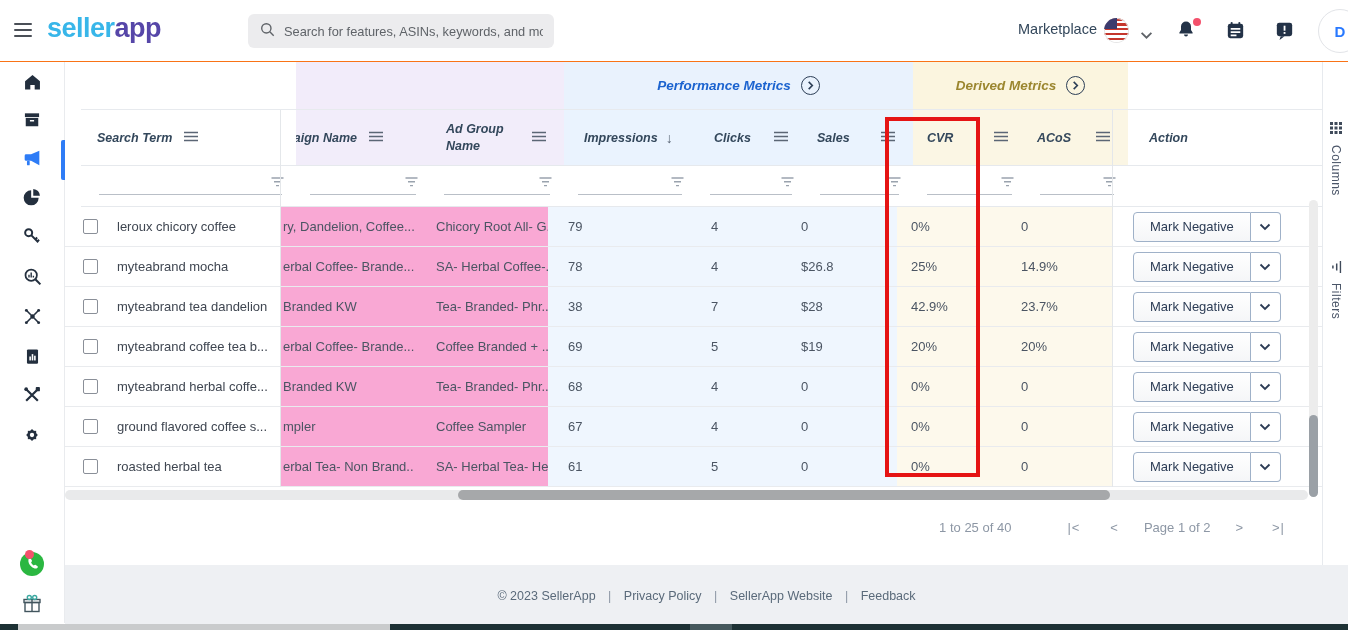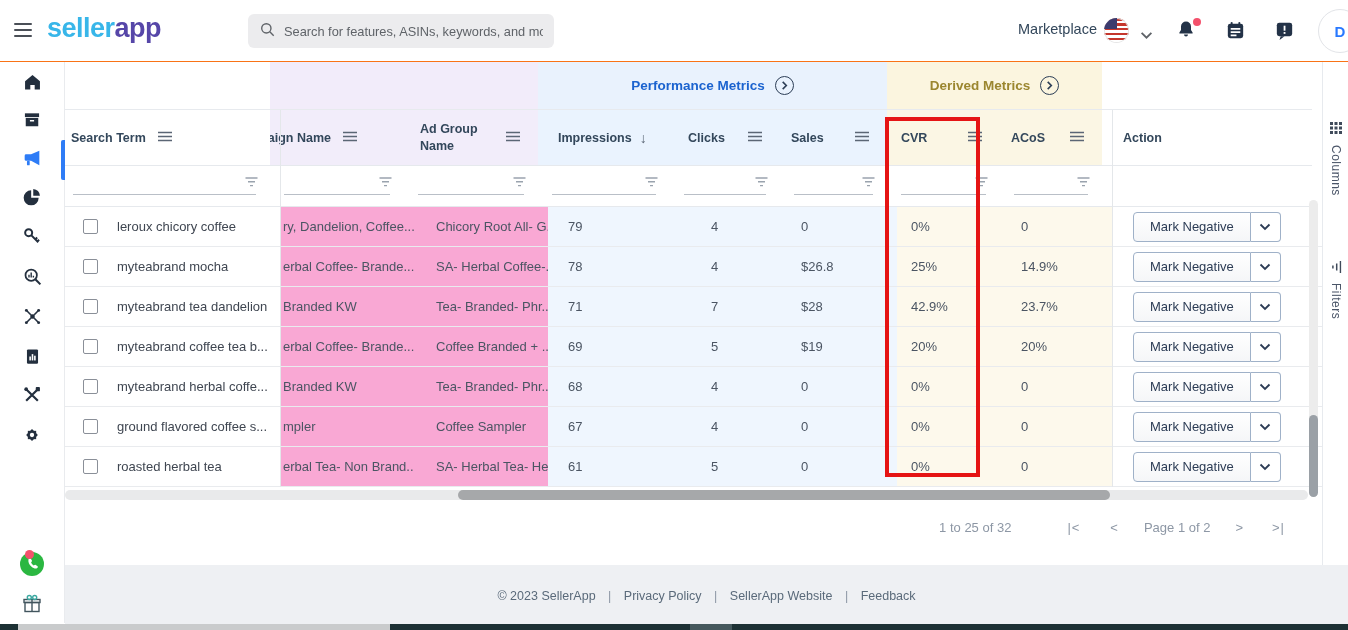--- a/index.html
+++ b/index.html
@@ -34,21 +34,21 @@
   .sidebar { position:absolute; left:0; top:62px; width:65px; height:561px; background:#fff;
              border-right:1px solid #e9ebee; z-index:20; }
   .side-item { position:absolute; left:0; width:64px; height:38px; display:flex; align-items:center;
                justify-content:center; cursor:pointer; }
   .side-item.active::after { content:""; position:absolute; right:-1px; top:-1px; width:4px; height:40px;
                background:#2e7cf6; border-radius:2px 0 0 2px; }
 
   
   .c0{width:215px;} .c1{width:134px;} .c2{width:134px;} .c3{width:132px;} .c4{width:110px;}
   .c5{width:107px;} .c6{width:113px;} .c7{width:102px;} .c8{width:210px;text-align:right;}
-  .grid-row { position:absolute; left:55px; width:1257px; display:flex; }
+  .grid-row { position:absolute; left:81px; width:1257px; display:flex;font-style:italic; }
 
   .group-row { top:62px; height:48px; border-bottom:1px solid #e7eaee; }
   .gcell { height:100%; display:flex; align-items:center; justify-content:center; gap:10px; font-size:13.5px; font-weight:700; }
   .g-blank1 { width:215px; } .g-purple { width:268px; background:#f2ecfa; }
   .g-blue { width:349px; background:#e9f2fd; color:#1b63cf; }
   .g-cream { width:215px; background:#fbf5df; color:#9b862f; }
   .g-blank2 { width:210px; }
   .circ { width:19px; height:19px; border-radius:50%; border:1.6px solid #2c3e56; display:flex;
           align-items:center; justify-content:center; cursor:pointer; }
 
@@ -462,21 +462,21 @@
         </span>
       </div>
     </div>
       <div class="trow">
       <div class="cell c0">
         <span class="cb"></span>
         <span>myteabrand tea dandelion</span>
       </div>
       <div class="cell c1">Branded KW</div>
       <div class="cell c2">Tea- Branded- Phr...</div>
-      <div class="cell c3">71</div>
+      <div class="cell c3">38</div>
       <div class="cell c4">7</div>
       <div class="cell c5">$28</div>
       <div class="cell c6">42.9%</div>
       <div class="cell c7">23.7%</div>
       <div class="cell c8">
         <span class="mn-wrap">
           <span class="mn-btn">
               <span>Mark Negative</span>
             </span>
           <span class="mn-dd">
@@ -620,21 +620,21 @@
       <span style="transform:rotate(90deg);">
         <svg width="13" height="11" viewBox="0 0 13 11">
             <path d="M0.5 1h12M3 4.8h7M5 8.6h3" stroke="#3f4a5a" stroke-width="1.5"></path>
           </svg>
       </span>
       <span class="vlabel">Filters</span>
     </div>
   </div>
 
   <div class="pagination">
-    <span class="range-txt">1 to 25 of 32</span>
+    <span class="range-txt">1 to 25 of 40</span>
     <span class="pg-ic pg-first">|&lt;</span>
     <span class="pg-ic pg-prev">&lt;</span>
     <span class="pg-page">Page 1 of 2</span>
     <span class="pg-ic pg-next">&gt;</span>
     <span class="pg-ic">&gt;|</span>
   </div>
 
   <div class="below-card"></div>
   <div class="page-footer">
     <span>© 2023 SellerApp</span>

